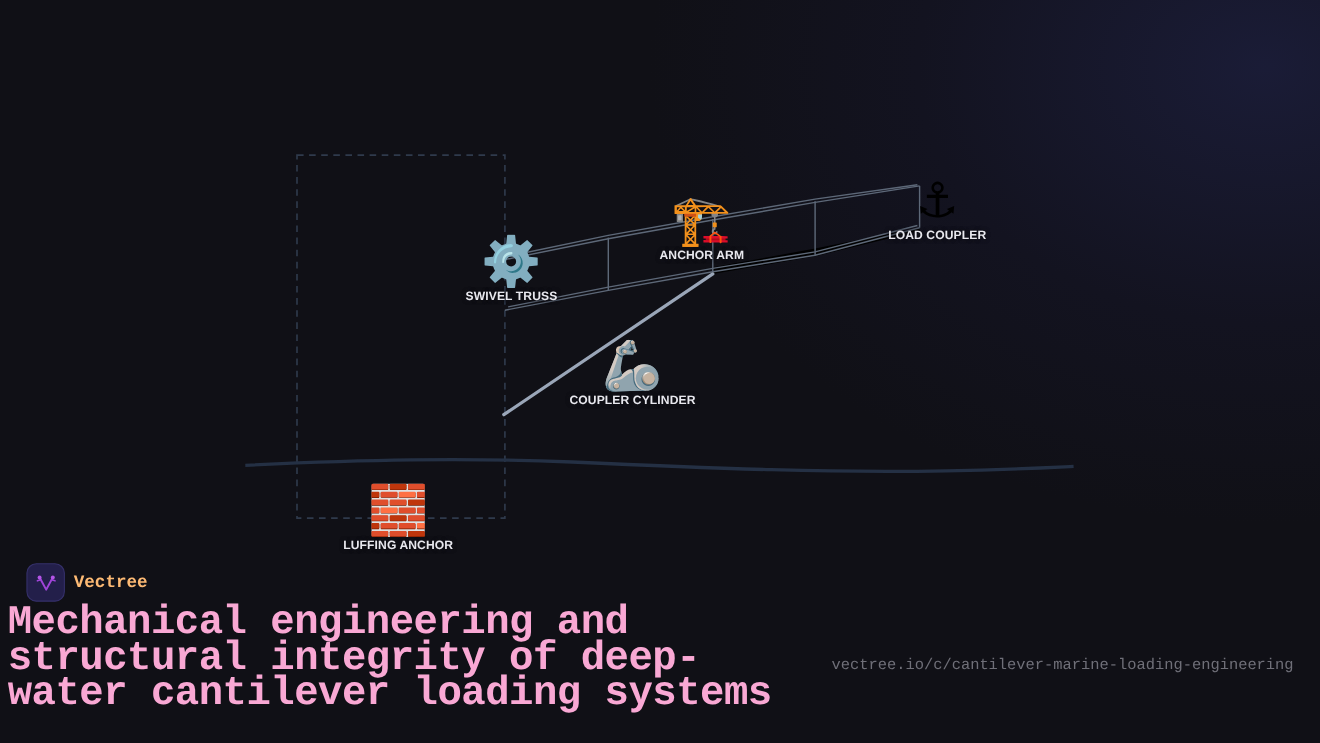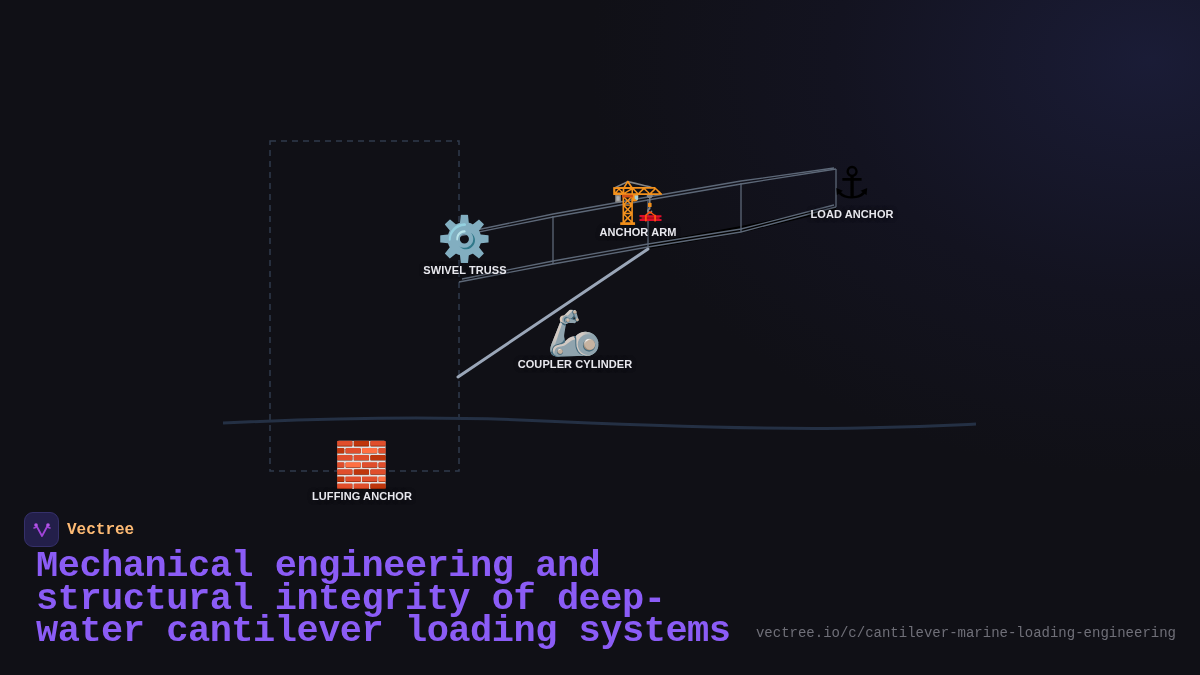--- a/index.html
+++ b/index.html
@@ -36,27 +36,27 @@
   .brand-logo {
     width: 33px; height: 33px; border-radius: 9px;
     background: #231f4a; border: 1px solid #35306a;
     display: flex; align-items: center; justify-content: center;
   }
   .brand-name {
     font-family: "Liberation Mono", monospace; font-weight: bold;
     font-size: 16px; color: #fdba74;
   }
   .title {
-    position: absolute; left: 36px; top: 550px; width: 720px;
+    position: absolute; left: 7px; top: 550px; width: 720px;
     font-family: "Liberation Mono", monospace; font-weight: bold;
-    font-size: 37px; line-height: 32.5px; color: #8b5cf6;
+    font-size: 37px; line-height: 32.5px; color: #f9a8d4;
     margin: 0; letter-spacing: -0.5px;
   }
   .url {
-    position: absolute; right: 24px; top: 625px;
+    position: absolute; right: 24px; top: 597px;
     font-family: "Liberation Mono", monospace; font-size: 14px;
     color: #6f6f78;
   }
 </style>
 </head>
 <body>
 
 <div class="bg-glow"></div>
 
 <svg class="diagram" width="1200" height="675" viewBox="0 0 1200 675">
@@ -84,21 +84,21 @@
 <div class="node" style="left:465px; top:215px;">
   <span class="emoji">⚙️</span>
   <span class="label">SWIVEL TRUSS</span>
 </div>
 <div class="node" style="left:638px; top:177px;">
   <span class="emoji">🏗️</span>
   <span class="label">ANCHOR ARM</span>
 </div>
 <div class="node" style="left:852px; top:159px;">
   <span class="emoji">⚓</span>
-  <span class="label">LOAD ANCHOR</span>
+  <span class="label">LOAD COUPLER</span>
 </div>
 <div class="node" style="left:575px; top:309px;">
   <span class="emoji">🦾</span>
   <span class="label">COUPLER CYLINDER</span>
 </div>
 <div class="node" style="left:362px; top:441px;">
   <span class="emoji">🧱</span>
   <span class="label">LUFFING ANCHOR</span>
 </div>
 

